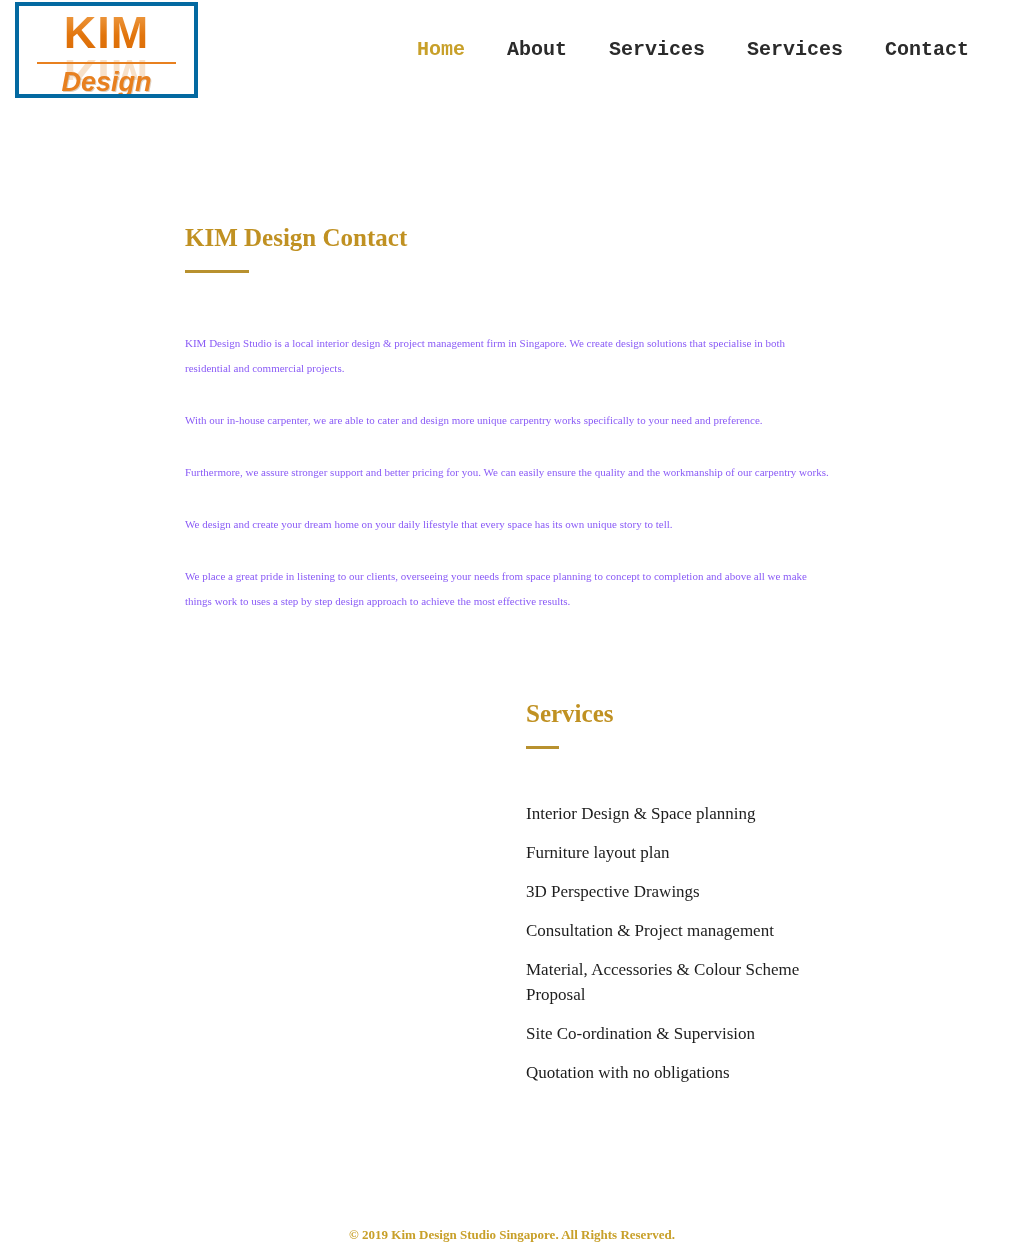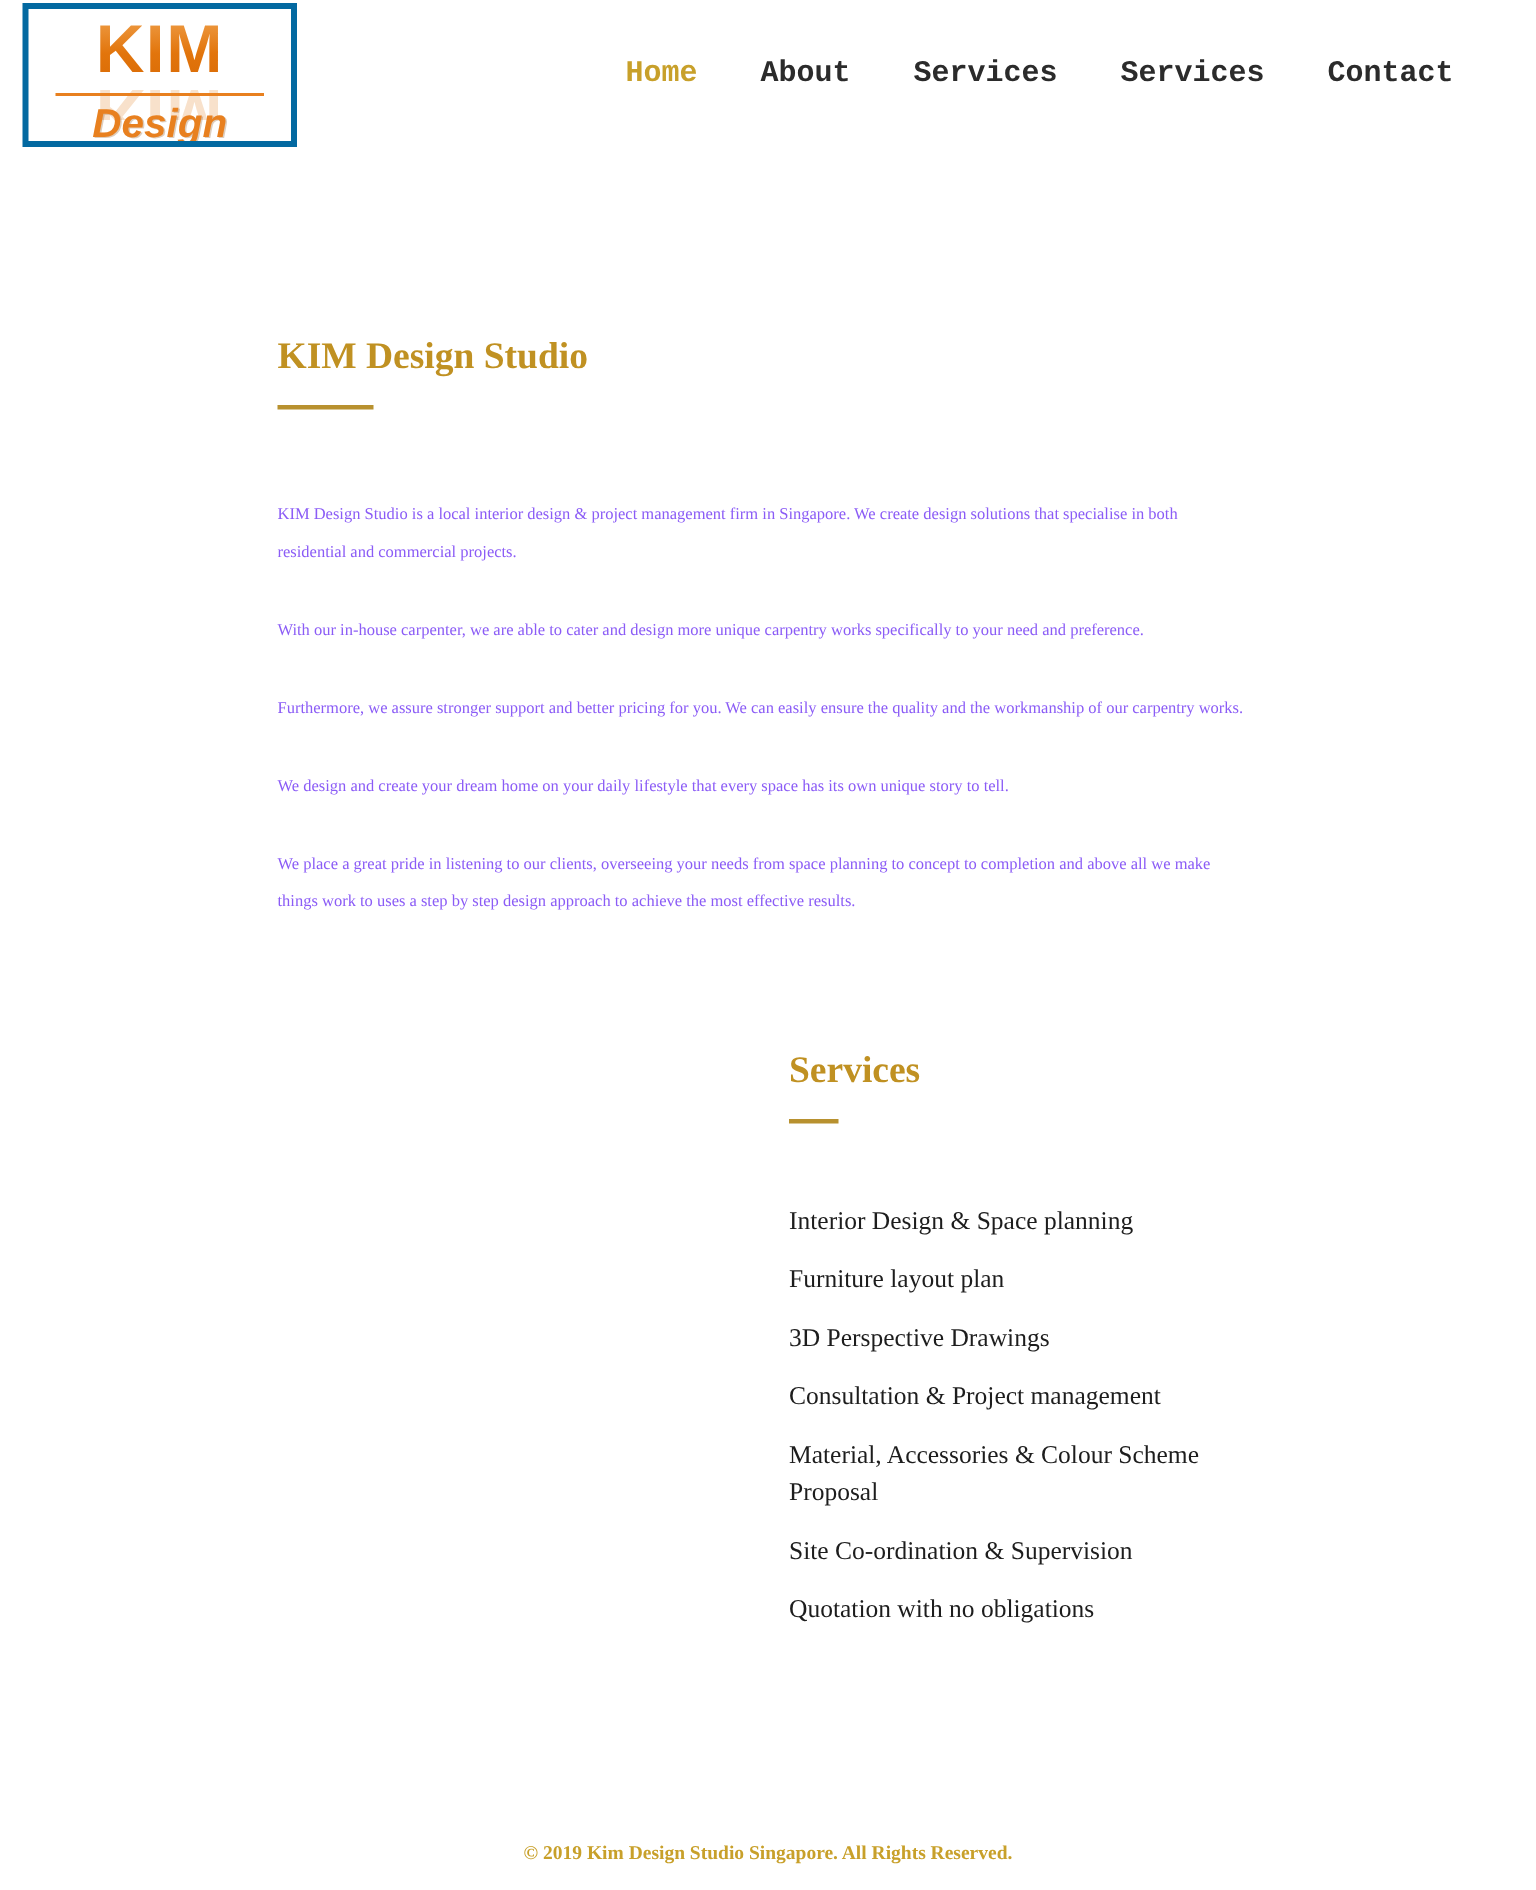--- a/index.html
+++ b/index.html
@@ -227,21 +227,21 @@
     <a class="nav-item" href="#">Services</a>
     <a class="nav-item" href="#">Services</a>
     <a class="nav-item" href="#">Contact</a>
   </nav>
 
 </header>
 
 <main class="content">
 
   <section class="container intro-block">
-    <h1 class="section-title">KIM Design Studio</h1>
+    <h1 class="section-title">KIM Design Contact</h1>
     <div class="accent-bar w-wide"></div>
 
     <div class="intro-paras">
       <p class="body-para">KIM Design Studio is a local interior design &amp; project management firm in Singapore. We create design solutions that specialise in both residential and commercial projects.</p>
       <p class="body-para">With our in-house carpenter, we are able to cater and design more unique carpentry works specifically to your need and preference.</p>
       <p class="body-para">Furthermore, we assure stronger support and better pricing for you. We can easily ensure the quality and the workmanship of our carpentry works.</p>
       <p class="body-para">We design and create your dream home on your daily lifestyle that every space has its own unique story to tell.</p>
       <p class="body-para">We place a great pride in listening to our clients, overseeing your needs from space planning to concept to completion and above all we make things work to uses a step by step design approach to achieve the most effective results.</p>
     </div>
   </section>

